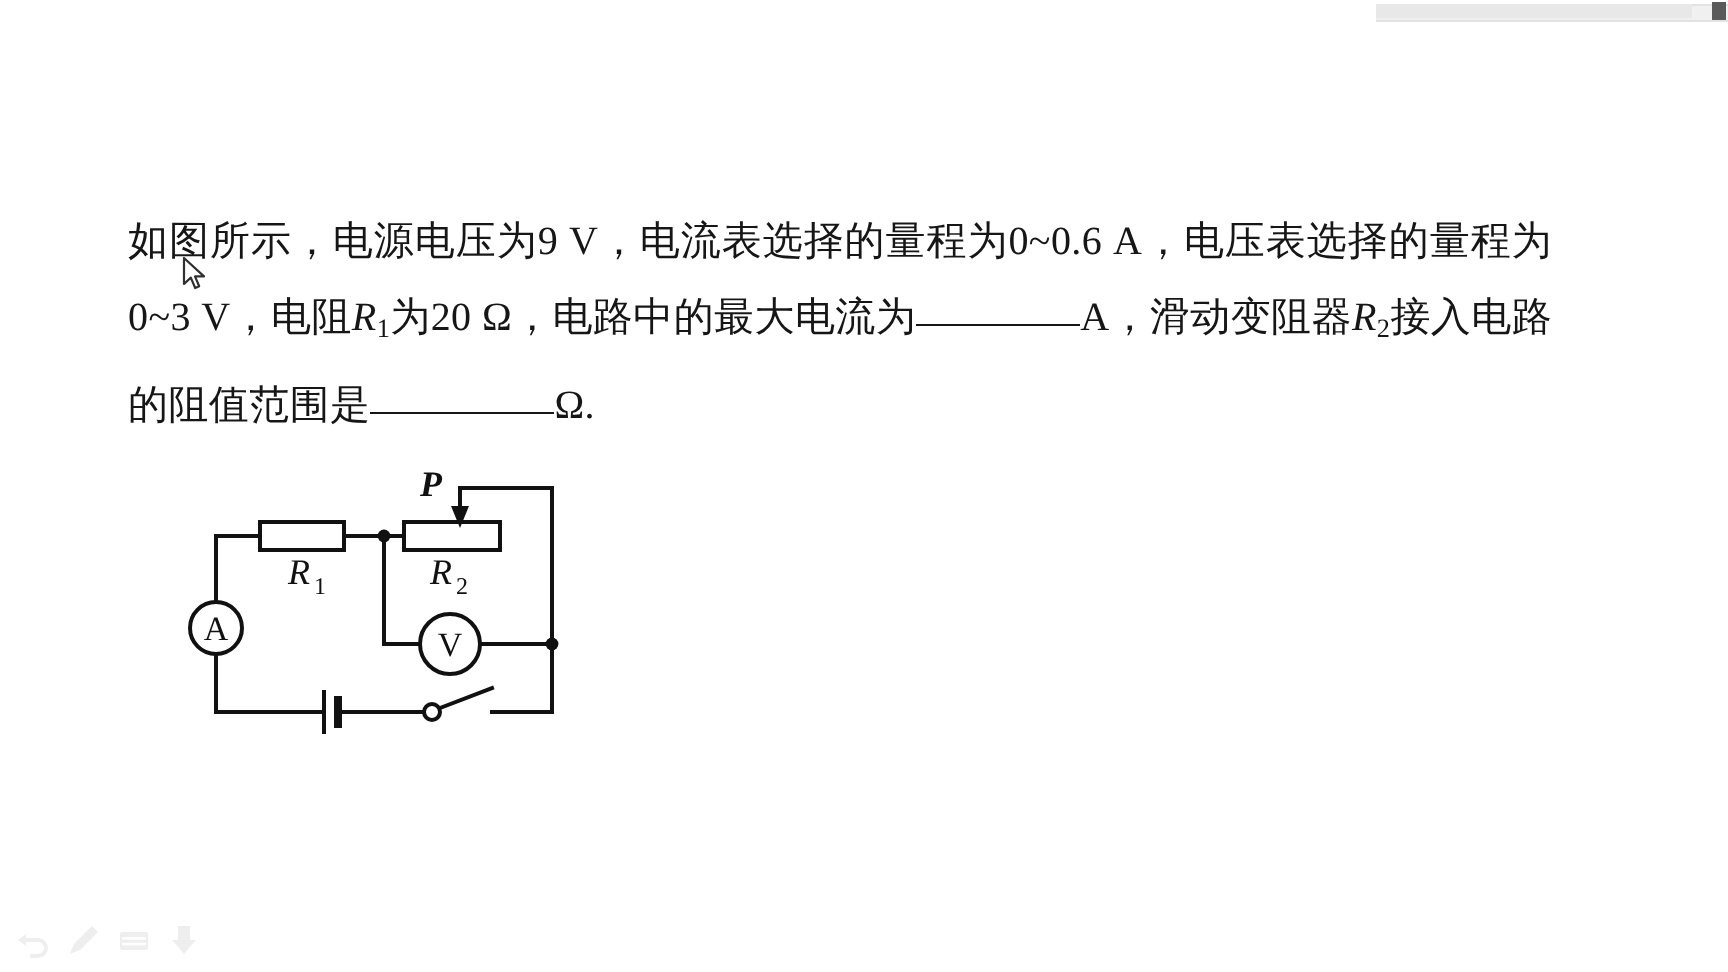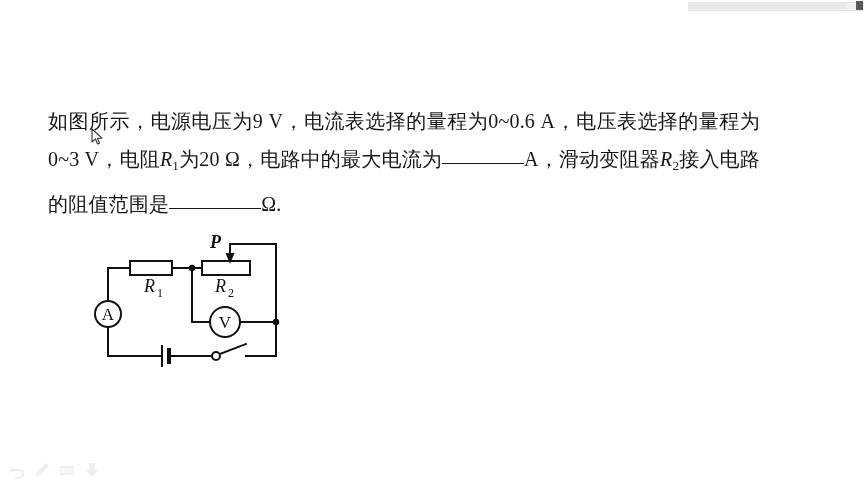--- a/index.html
+++ b/index.html
@@ -48,21 +48,21 @@
     top: 1px;
     right: 1px;
     width: 7px;
     height: 9px;
     background: #5a5a5a;
   }
 
   
   #question-text {
     position: absolute;
-    left: 48px;
+    left: 64px;
     top: 102px;
     width: 712px;
     font-size: 20px;
     line-height: 38px;
     letter-spacing: 0.2px;
     color: #161616;
   }
   #question-text p {
     margin: 0;
     text-align: justify;

